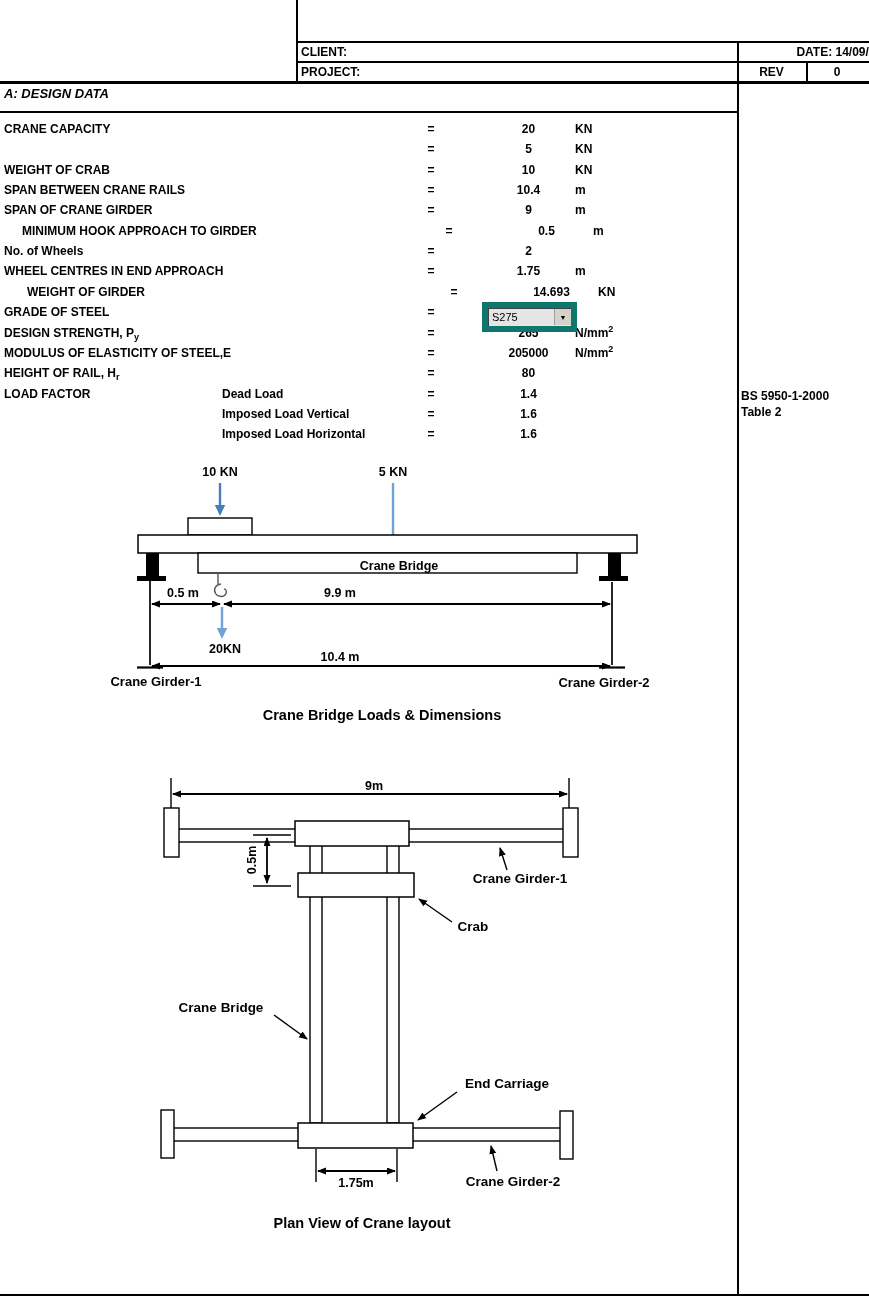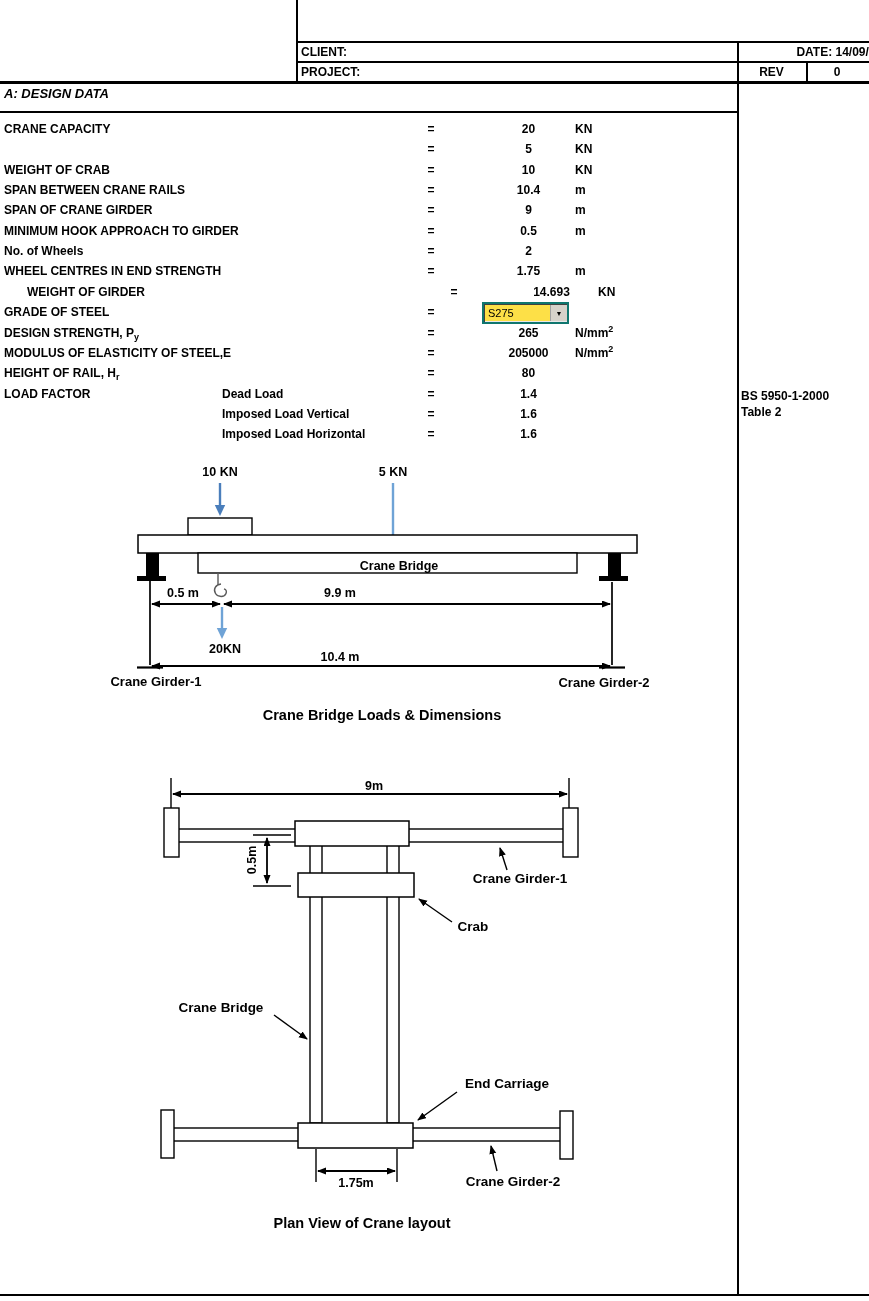--- a/index.html
+++ b/index.html
@@ -12,21 +12,21 @@
   .sect{font-size:13px;}
   .drow{position:absolute;left:0;width:734px;height:20px;font-size:12px;line-height:19px;}
   .drow span{position:absolute;white-space:nowrap;}
   .dlabel{left:4px;}
   .dsublabel{left:222px;}
   .deq{left:421px;width:20px;text-align:center;}
   .dvalue{left:478px;width:101px;text-align:center;}
   .dunit{left:575px;}
   sub{font-size:9px;line-height:0;}
   sup{font-size:9px;line-height:0;}
-  .combobox{position:absolute;height:18px;background:#fde047;border:2px solid #0f766e;
+  .combobox{position:absolute;height:18px;background:#e5e5e5;border:6px solid #0f766e;
             box-shadow:inset 1px 1px 0 #404040, inset -1px -1px 0 #e8e8e8;
             font-weight:normal;display:flex;align-items:center;justify-content:flex-end;}
   .combobox-text{flex:1;font-size:11px;padding-left:4px;font-weight:normal;color:#000;}
   .combobox-btn{width:16px;height:16px;background:#d6d2ca;border-left:1px solid #a0a0a0;
             display:flex;align-items:center;justify-content:center;font-size:7px;color:#000;}
   svg{position:absolute;overflow:visible;}
   svg text{font-family:"Liberation Sans",sans-serif;font-weight:bold;fill:#000;}
 </style>
 </head>
 <body>
@@ -72,33 +72,33 @@
         <span class="deq">=</span>
         <span class="dvalue">10.4</span>
         <span class="dunit">m</span>
       </div>
       <div class="drow" style="top: 201.4px;">
         <span class="dlabel">SPAN OF CRANE GIRDER</span>
         <span class="deq">=</span>
         <span class="dvalue">9</span>
         <span class="dunit">m</span>
       </div>
-      <div class="drow" style="top: 221.75px;">
+      <div class="drow" style="top: 221.75px; margin-left: 18px;">
         <span class="dlabel">MINIMUM HOOK APPROACH TO GIRDER</span>
         <span class="deq">=</span>
         <span class="dvalue">0.5</span>
         <span class="dunit">m</span>
       </div>
       <div class="drow" style="top: 242.1px;">
         <span class="dlabel">No. of Wheels</span>
         <span class="deq">=</span>
         <span class="dvalue">2</span>
       </div>
       <div class="drow" style="top: 262.45px;">
-        <span class="dlabel">WHEEL CENTRES IN END STRENGTH</span>
+        <span class="dlabel">WHEEL CENTRES IN END APPROACH</span>
         <span class="deq">=</span>
         <span class="dvalue">1.75</span>
         <span class="dunit">m</span>
       </div>
       <div class="drow" style="top: 282.8px; margin-left: 23px;">
         <span class="dlabel">WEIGHT OF GIRDER</span>
         <span class="deq">=</span>
         <span class="dvalue">14.693</span>
         <span class="dunit">KN</span>
       </div>

